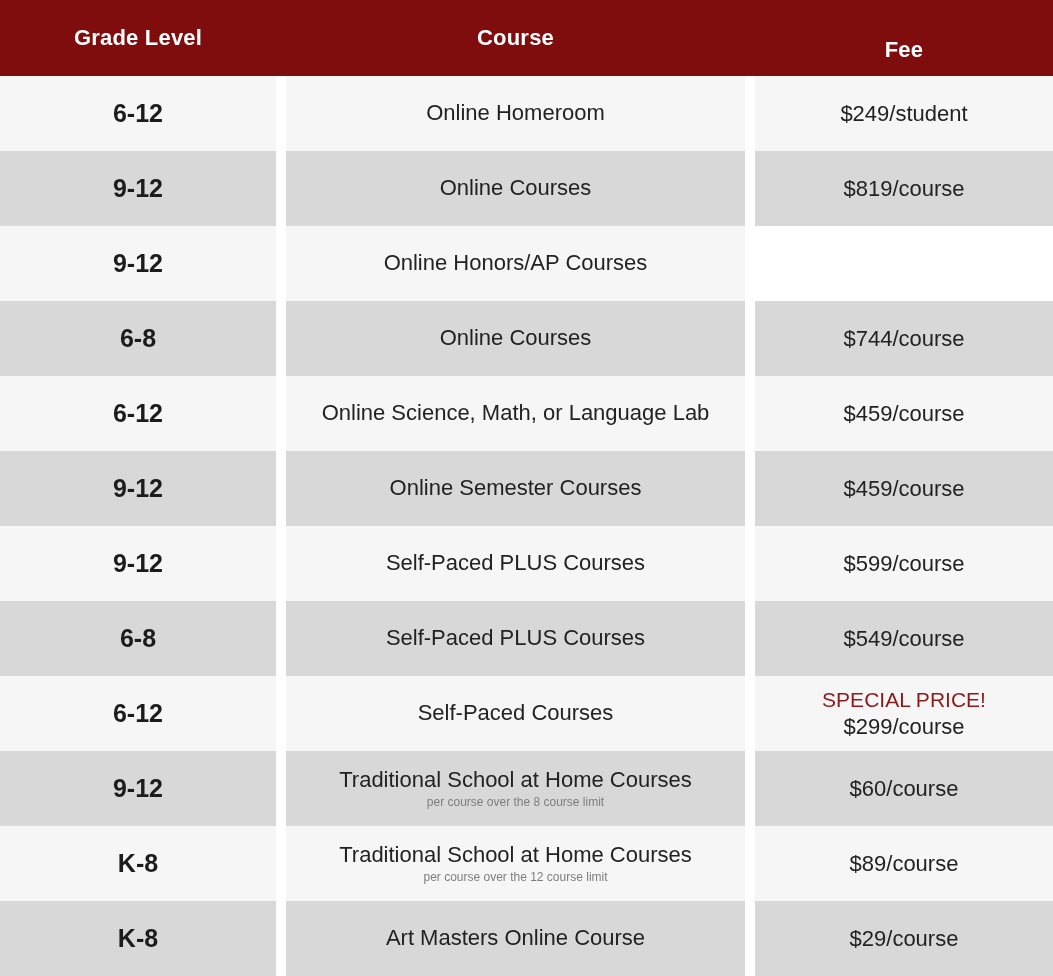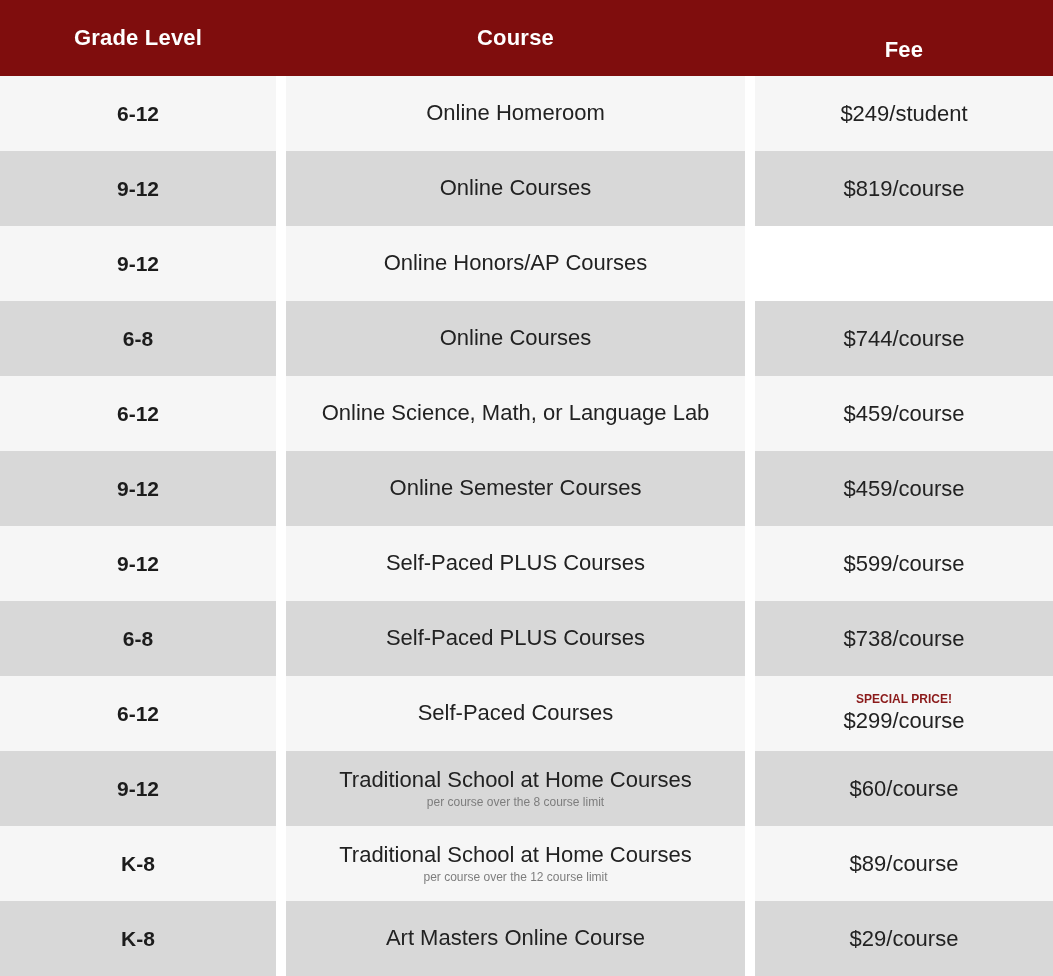--- a/index.html
+++ b/index.html
@@ -45,33 +45,33 @@
   }
   .cell {
     display: flex;
     flex-direction: column;
     align-items: center;
     justify-content: center;
     text-align: center;
   }
   .row.light .cell { background: #f6f6f6; }
   .row.dark  .cell { background: #d8d8d8; }
-  .cell.grade  { grid-column: 1; font-size: 21px; font-weight: bold; color: #1c1c1c; }
+  .cell.grade  { grid-column: 1; font-size: 25px; font-weight: bold; color: #1c1c1c; }
   .cell.course { grid-column: 3; font-size: 22px; color: #222222; }
   .cell.fee    { grid-column: 5; font-size: 22px; color: #222222; }
   .course-note {
     font-size: 12px;
     color: #7d7d7d;
     margin-top: 3px;
     line-height: 1.15;
   }
   .course-main { line-height: 1.2; }
   .special-badge {
-    font-size: 12px;
-    font-weight: bold;
+    font-size: 21px;
+    font-weight: normal;
     color: #8b1a1a;
     line-height: 1.25;
   }
   .fee-amount { line-height: 1.25; }
 </style>
 </head>
 <body>
 
 <div class="table-wrap">
   <div class="header-row">
@@ -139,21 +139,21 @@
     <div class="cell fee">
       <div class="fee-amount">$599/course</div>
     </div>
   </div>
       <div class="row dark">
     <div class="cell grade">6-8</div>
     <div class="cell course">
       <div class="course-main">Self-Paced PLUS Courses</div>
     </div>
     <div class="cell fee">
-      <div class="fee-amount">$738/course</div>
+      <div class="fee-amount">$549/course</div>
     </div>
   </div>
       <div class="row light">
     <div class="cell grade">6-12</div>
     <div class="cell course">
       <div class="course-main">Self-Paced Courses</div>
     </div>
     <div class="cell fee">
       <div class="special-badge">SPECIAL PRICE!</div>
           <div class="fee-amount">$299/course</div>

